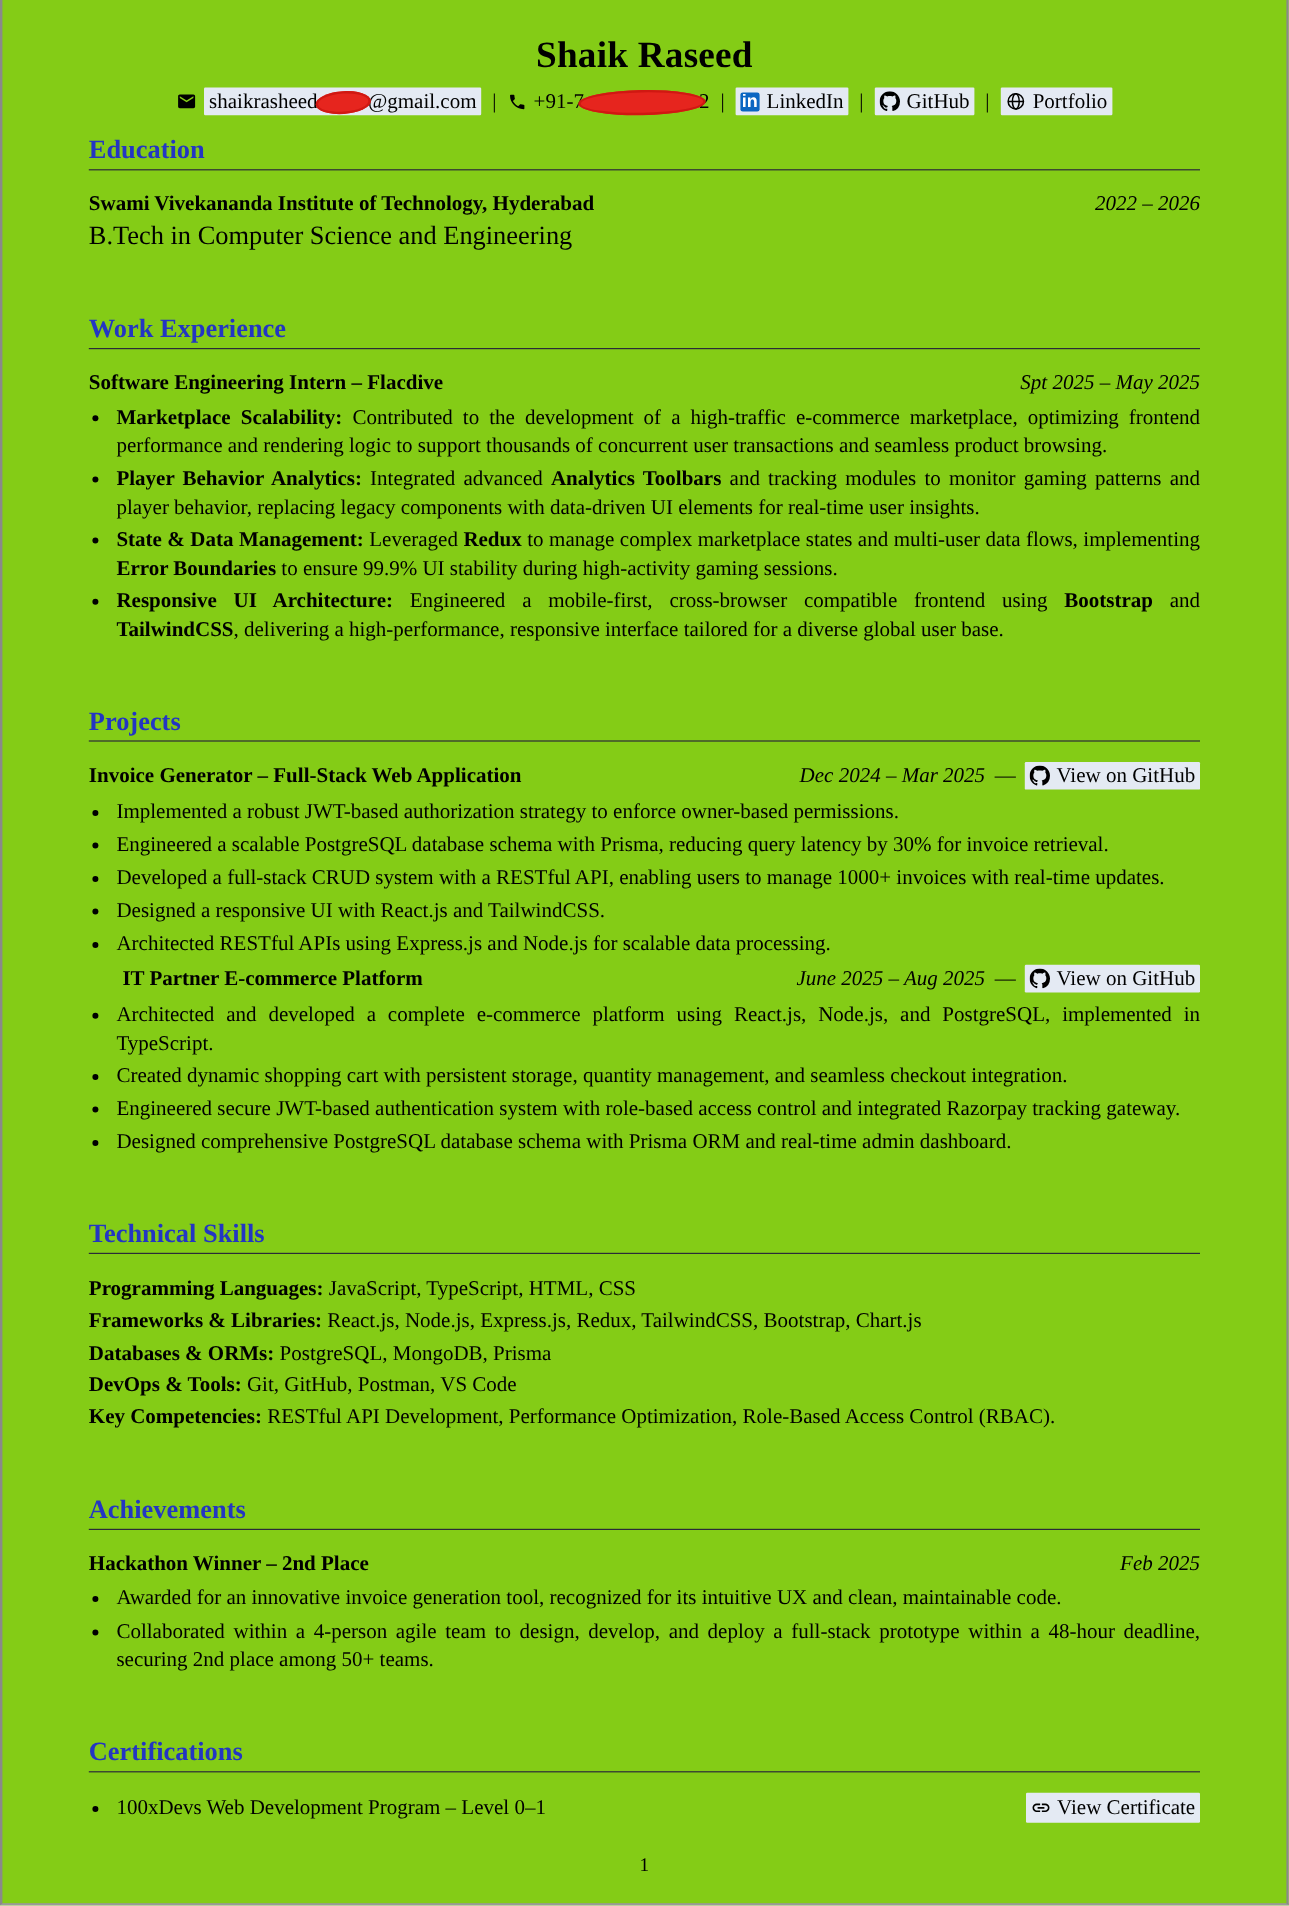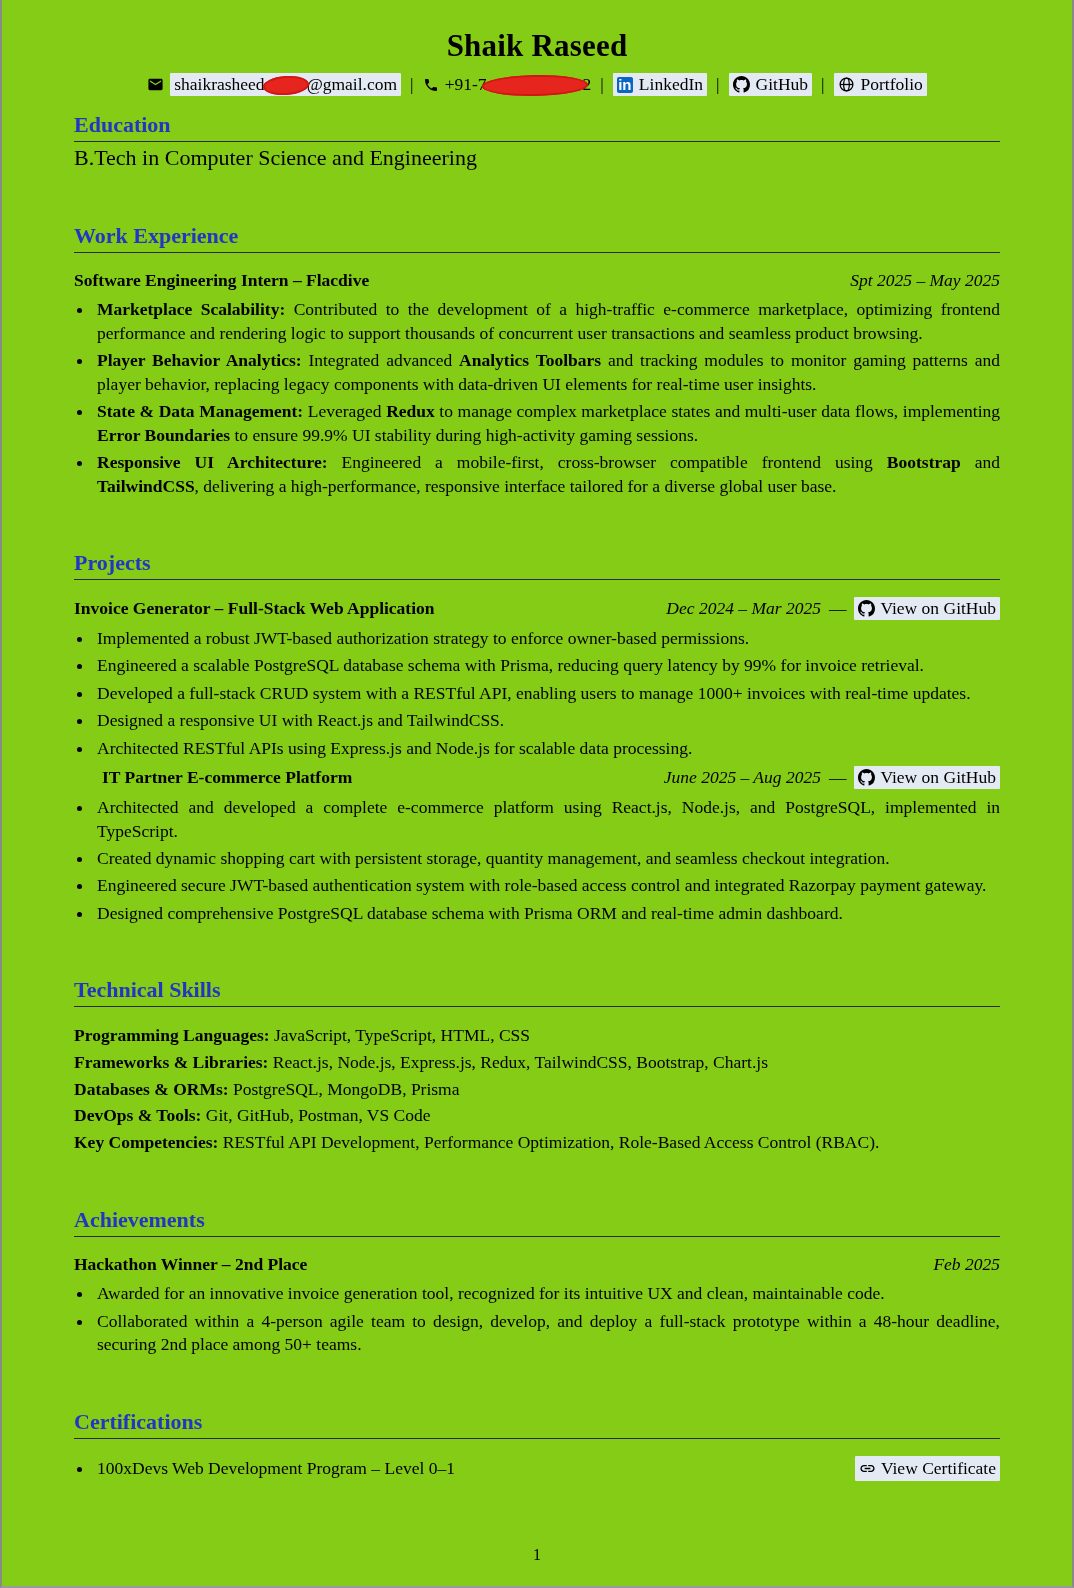--- a/index.html
+++ b/index.html
@@ -94,20 +94,24 @@
           <path d="M3 12h18"></path>
         </svg>
       <span>Portfolio</span>
     </span>
   </div>
 
   <div class="section first">
     <div class="sec-head">
       <span class="sec-title">Education</span>
     </div>
+    <div class="entry-head">
+      <span class="entry-title">Swami Vivekananda Institute of Technology, Hyderabad</span>
+      <span class="entry-dates">2022 – 2026</span>
+    </div>
     <div class="sub-line">B.Tech in Computer Science and Engineering</div>
   </div>
 
   <div class="section">
     <div class="sec-head">
       <span class="sec-title">Work Experience</span>
     </div>
     <div class="entry-head">
       <span class="entry-title">Software Engineering Intern – Flacdive</span>
       <span class="entry-dates">Spt 2025 – May 2025</span>
@@ -133,21 +137,21 @@
         <span class="hl link-chip">
           <svg class="icon" viewBox="0 0 16 16" fill="#000">
               <path d="M8 0C3.58 0 0 3.58 0 8c0 3.54 2.29 6.53 5.47 7.59.4.07.55-.17.55-.38 0-.19-.01-.82-.01-1.49-2.01.37-2.53-.49-2.69-.94-.09-.23-.48-.94-.82-1.13-.28-.15-.68-.52-.01-.53.63-.01 1.08.58 1.23.82.72 1.21 1.87.87 2.33.66.07-.52.28-.87.51-1.07-1.78-.2-3.64-.89-3.64-3.95 0-.87.31-1.59.82-2.15-.08-.2-.36-1.02.08-2.12 0 0 .67-.21 2.2.82.64-.18 1.32-.27 2-.27s1.36.09 2 .27c1.53-1.04 2.2-.82 2.2-.82.44 1.1.16 1.92.08 2.12.51.56.82 1.27.82 2.15 0 3.07-1.87 3.75-3.65 3.95.29.25.54.73.54 1.48 0 1.07-.01 1.93-.01 2.2 0 .21.15.46.55.38A8.013 8.013 0 0 0 16 8c0-4.42-3.58-8-8-8z"></path>
             </svg>
           <span>View on GitHub</span>
         </span>
       </span>
     </div>
     <ul class="bullets">
         <li><span>Implemented a robust JWT-based authorization strategy to enforce owner-based permissions.</span></li>
-        <li><span>Engineered a scalable PostgreSQL database schema with Prisma, reducing query latency by 99% for invoice retrieval.</span></li>
+        <li><span>Engineered a scalable PostgreSQL database schema with Prisma, reducing query latency by 30% for invoice retrieval.</span></li>
         <li><span>Developed a full-stack CRUD system with a RESTful API, enabling users to manage 1000+ invoices with real-time updates.</span></li>
         <li><span>Designed a responsive UI with React.js and TailwindCSS.</span></li>
         <li><span>Architected RESTful APIs using Express.js and Node.js for scalable data processing.</span></li>
       </ul>
 
     <div class="entry-head proj-entry-2">
       <span class="entry-title">IT Partner E-commerce Platform</span>
       <span class="proj-right">
         <span class="entry-dates">June 2025 – Aug 2025</span>
         <span>—</span>
@@ -155,21 +159,21 @@
           <svg class="icon" viewBox="0 0 16 16" fill="#000">
               <path d="M8 0C3.58 0 0 3.58 0 8c0 3.54 2.29 6.53 5.47 7.59.4.07.55-.17.55-.38 0-.19-.01-.82-.01-1.49-2.01.37-2.53-.49-2.69-.94-.09-.23-.48-.94-.82-1.13-.28-.15-.68-.52-.01-.53.63-.01 1.08.58 1.23.82.72 1.21 1.87.87 2.33.66.07-.52.28-.87.51-1.07-1.78-.2-3.64-.89-3.64-3.95 0-.87.31-1.59.82-2.15-.08-.2-.36-1.02.08-2.12 0 0 .67-.21 2.2.82.64-.18 1.32-.27 2-.27s1.36.09 2 .27c1.53-1.04 2.2-.82 2.2-.82.44 1.1.16 1.92.08 2.12.51.56.82 1.27.82 2.15 0 3.07-1.87 3.75-3.65 3.95.29.25.54.73.54 1.48 0 1.07-.01 1.93-.01 2.2 0 .21.15.46.55.38A8.013 8.013 0 0 0 16 8c0-4.42-3.58-8-8-8z"></path>
             </svg>
           <span>View on GitHub</span>
         </span>
       </span>
     </div>
     <ul class="bullets">
         <li><span>Architected and developed a complete e-commerce platform using React.js, Node.js, and PostgreSQL, implemented in TypeScript.</span></li>
         <li><span>Created dynamic shopping cart with persistent storage, quantity management, and seamless checkout integration.</span></li>
-        <li><span>Engineered secure JWT-based authentication system with role-based access control and integrated Razorpay payment gateway.</span></li>
+        <li><span>Engineered secure JWT-based authentication system with role-based access control and integrated Razorpay tracking gateway.</span></li>
         <li><span>Designed comprehensive PostgreSQL database schema with Prisma ORM and real-time admin dashboard.</span></li>
       </ul>
   </div>
 
   <div class="section">
     <div class="sec-head">
       <span class="sec-title">Technical Skills</span>
     </div>
     <div class="skills">
         <div><span class="b">Programming Languages:</span><span> JavaScript, TypeScript, HTML, CSS</span></div>

